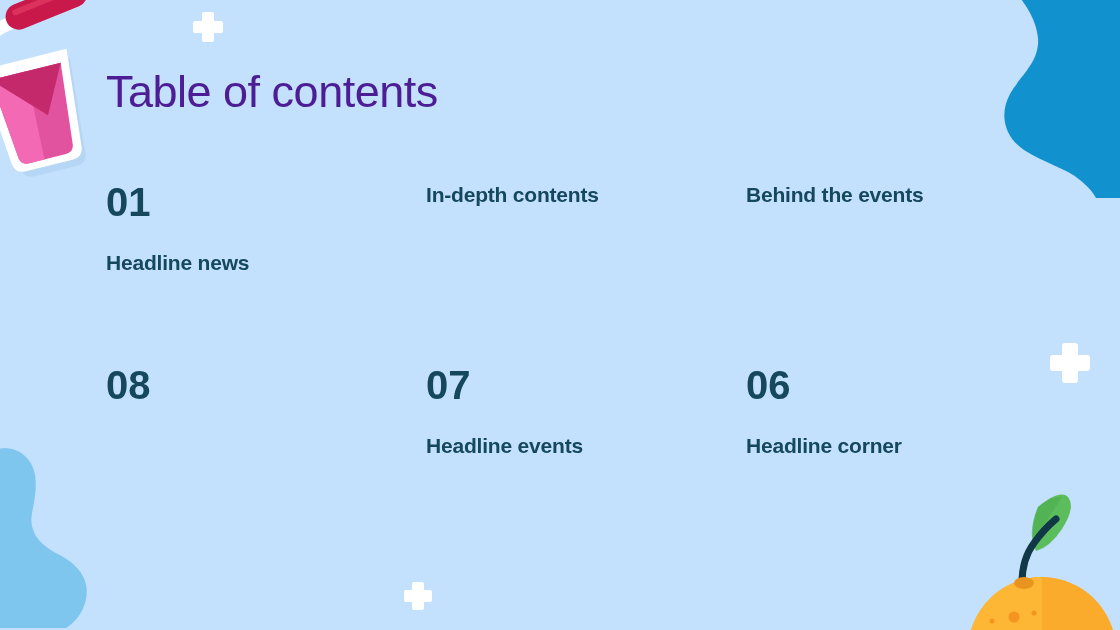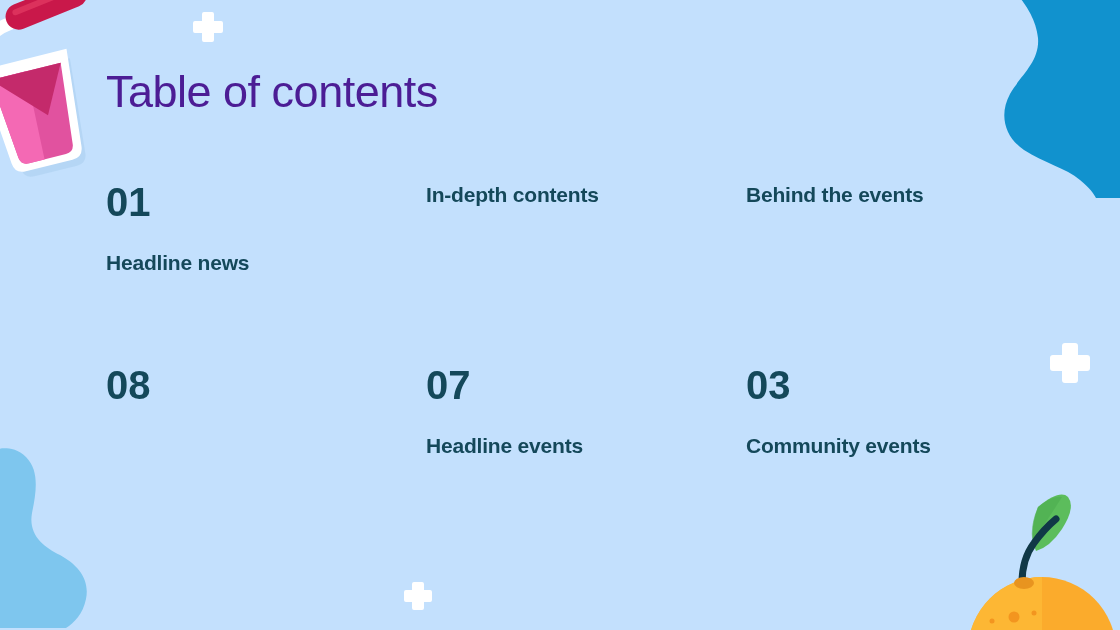--- a/index.html
+++ b/index.html
@@ -180,19 +180,19 @@
       <div class="toc-item">
         <div class="toc-num">08</div>
       </div>
 
       <div class="toc-item">
         <div class="toc-num">07</div>
         <div class="toc-label">Headline events</div>
       </div>
 
       <div class="toc-item">
-        <div class="toc-num">03</div>
-        <div class="toc-label">Community events</div>
+        <div class="toc-num">06</div>
+        <div class="toc-label">Headline corner</div>
       </div>
 
     </div>
   </div>
 </div>
 
 </body></html>

